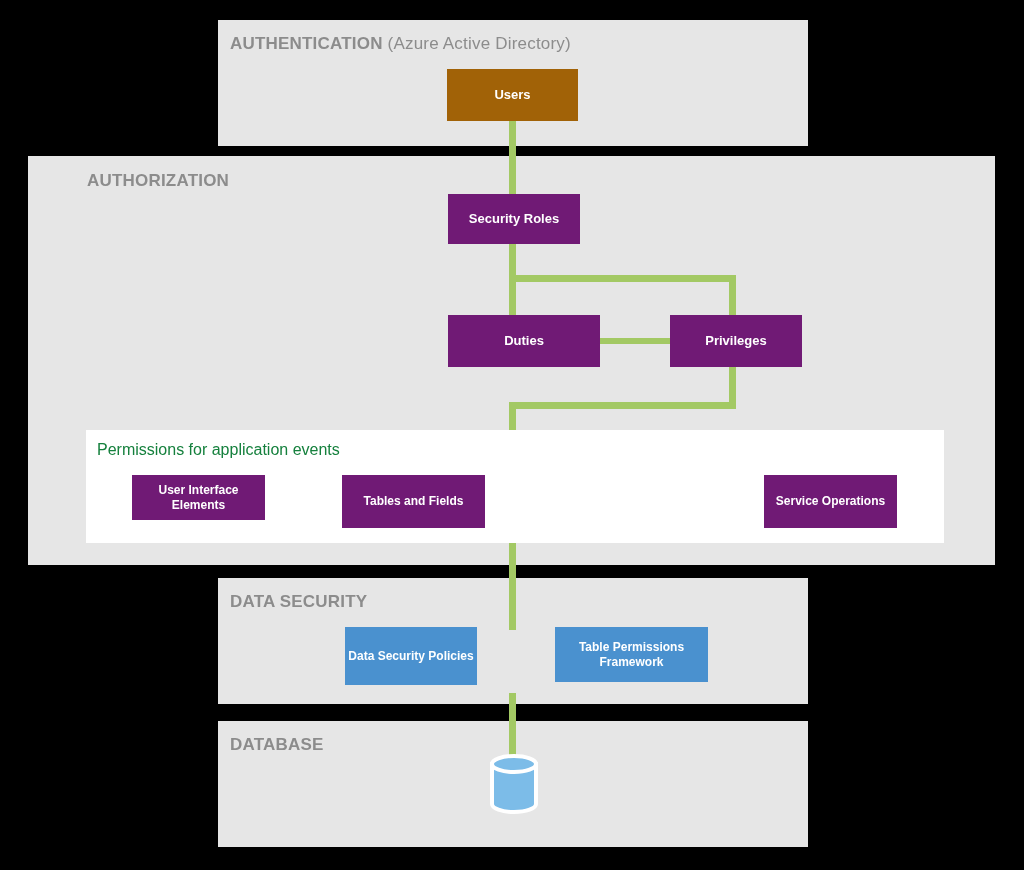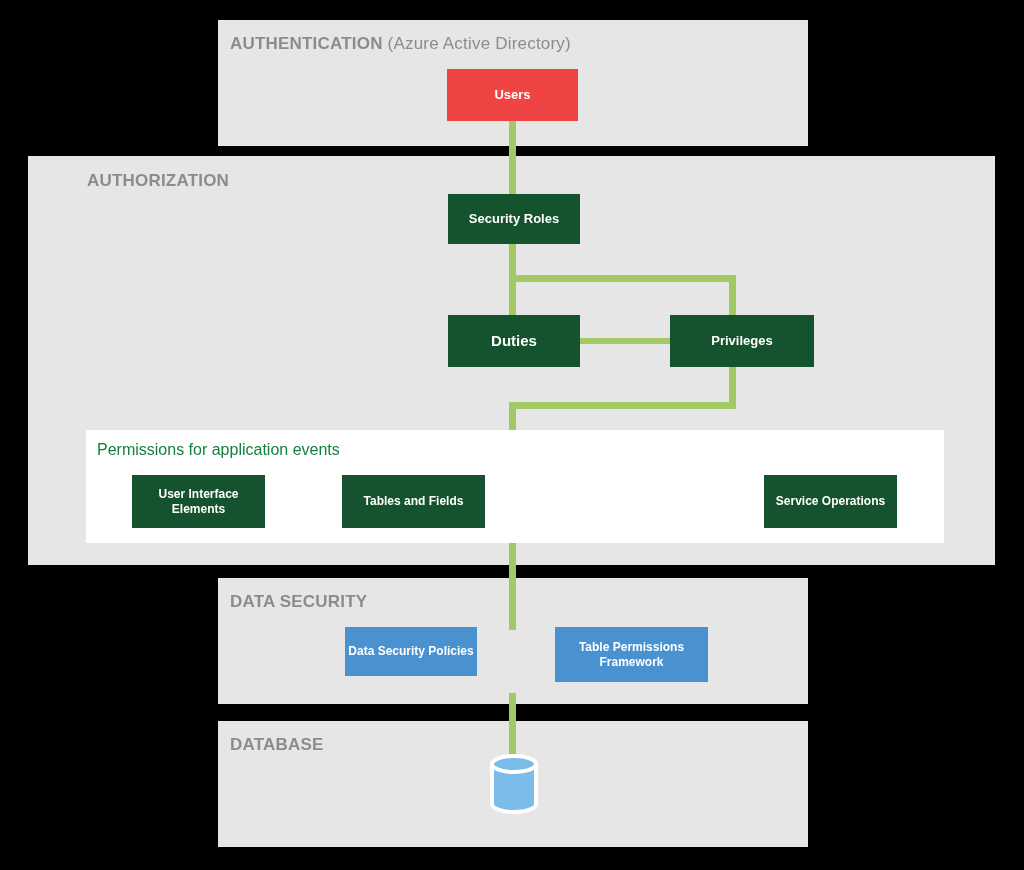--- a/index.html
+++ b/index.html
@@ -62,22 +62,22 @@
     display: flex;
     align-items: center;
     justify-content: center;
     text-align: center;
     color: #ffffff;
     font-weight: bold;
     line-height: 1.25;
     box-sizing: border-box;
     z-index: 5;
   }
-  .node-dark   { background: #ef4444; }
-  .node-blue   { background: #14532d; }
+  .node-dark   { background: #a16207; }
+  .node-blue   { background: #701a75; }
   .node-light  { background: #4a91cf; }
 
   
   .cylinder {
     position: absolute;
     z-index: 5;
   }
 </style>
 </head>
 <body>
@@ -126,42 +126,42 @@
   <div class="card-title" style="left:97px; top:441px; font-size:16px; z-index:4;">Permissions for application events</div>
 
   <div class="node node-dark" style="left:447px; top:69px; width:131px; height:52px; font-size:13px;">
     <span>Users</span>
   </div>
 
   <div class="node node-blue" style="left:448px; top:194px; width:132px; height:50px; font-size:13px;">
     <span>Security Roles</span>
   </div>
 
-  <div class="node node-blue" style="left:448px; top:315px; width:132px; height:52px; font-size:15px;text-align:center;">
+  <div class="node node-blue" style="left:448px; top:315px; width:152px; height:52px; font-size:13px;text-align:center;">
     <span>Duties</span>
   </div>
 
-  <div class="node node-blue" style="left:670px; top:315px; width:144px; height:52px; font-size:13px;">
+  <div class="node node-blue" style="left:670px; top:315px; width:132px; height:52px; font-size:13px;">
     <span>Privileges</span>
   </div>
 
-  <div class="node node-blue" style="left:132px; top:475px; width:133px; height:53px; font-size:12px; z-index:6;">
+  <div class="node node-blue" style="left:132px; top:475px; width:133px; height:45px; font-size:12px; z-index:6;">
     <span>User Interface Elements</span>
   </div>
 
   <div class="node node-blue" style="left:342px; top:475px; width:143px; height:53px; font-size:12px; z-index:6;">
     <span>Tables and Fields</span>
   </div>
 
 
   <div class="node node-blue" style="left:764px; top:475px; width:133px; height:53px; font-size:12px; z-index:6;">
     <span>Service Operations</span>
   </div>
 
-  <div class="node node-light" style="left:345px; top:627px; width:132px; height:49px; font-size:12px;">
+  <div class="node node-light" style="left:345px; top:627px; width:132px; height:58px; font-size:12px;">
     <span>Data Security Policies</span>
   </div>
 
   <div class="node node-light" style="left:555px; top:627px; width:153px; height:55px; font-size:12px;">
     <span>Table Permissions Framework</span>
   </div>
 
   <div class="cylinder" style="left:486px; top:754px; width:56px; height:60px;">
     <svg width="56" height="60" viewBox="0 0 56 60" xmlns="http://www.w3.org/2000/svg">
       <path d="M6 10 L6 50 A22 8 0 0 0 50 50 L50 10 Z" fill="#7cbce8" stroke="#ffffff" stroke-width="4"></path>

